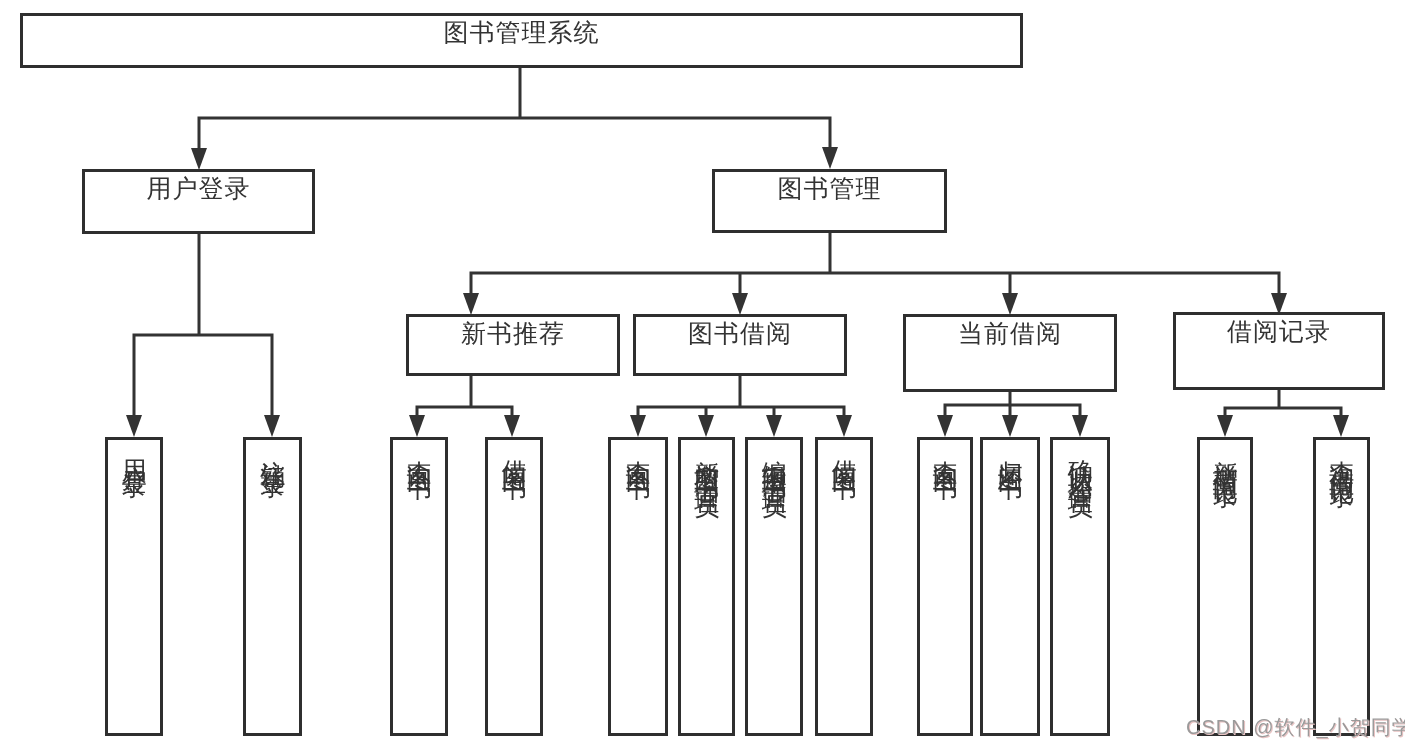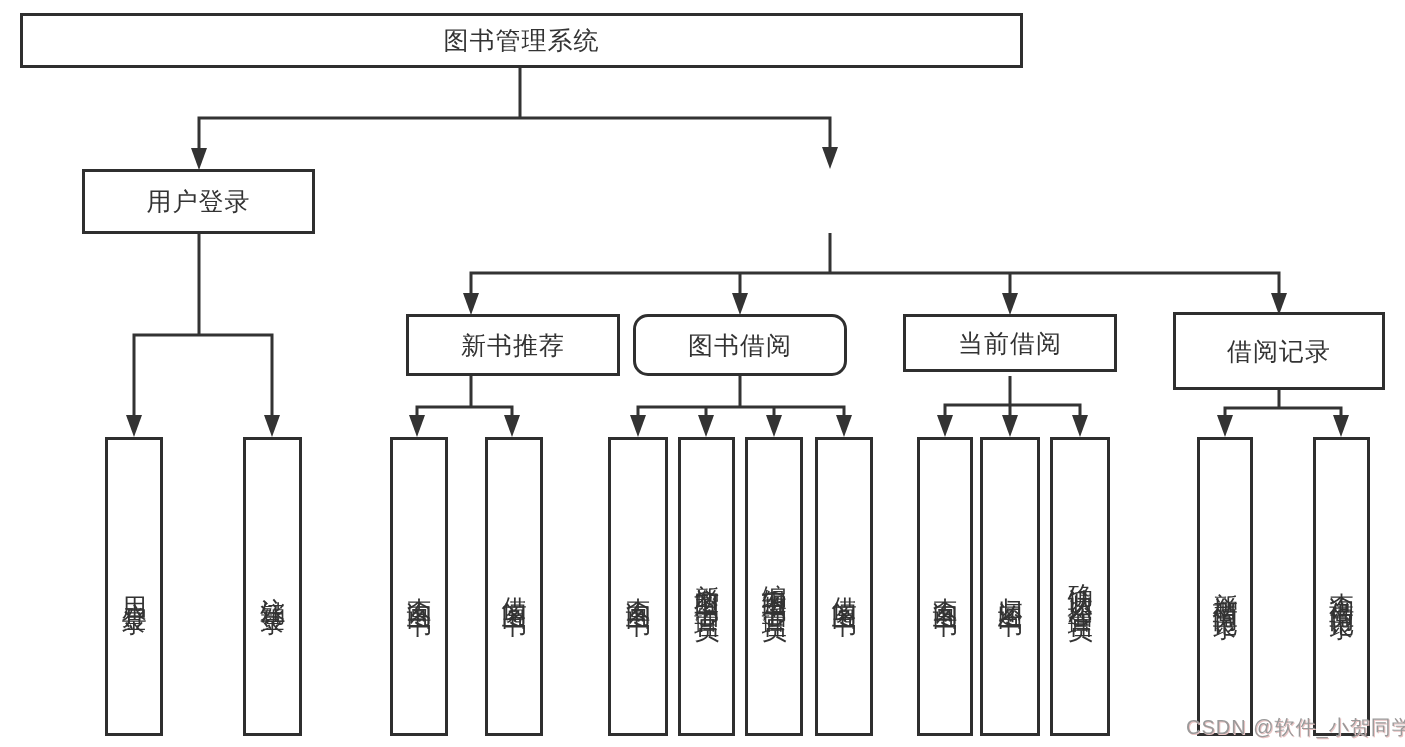--- a/index.html
+++ b/index.html
@@ -20,21 +20,21 @@
     left: 0;
     top: 0;
     z-index: 1;
   }
   .node {
     position: absolute;
     box-sizing: border-box;
     background: #ffffff;
     border: 3px solid #2f2f2f;
     display: flex;
-    align-items: center;
+    align-items: flex-start;
     justify-content: center;
     color: #333333;
     z-index: 2;
   }
   .h-node .label {
     font-size: 25px;
     letter-spacing: 1px;
     white-space: nowrap;
   }
   .v-node .label {
@@ -101,28 +101,31 @@
     </g>
   </svg>
 
   <div class="node h-node" style="left:20px; top:13px; width:1003px; height:55px;">
     <span class="label">图书管理系统</span>
   </div>
 
   <div class="node h-node" style="left:82px; top:169px; width:233px; height:65px;">
     <span class="label">用户登录</span>
   </div>
+  <div class="node h-node" style="left:712px; top:169px; width:235px; height:64px;">
+    <span class="label">图书管理</span>
+  </div>
 
   <div class="node h-node" style="left:364px; top:314px; width:214px; height:62px;margin-left:42px;">
     <span class="label">新书推荐</span>
   </div>
-  <div class="node h-node" style="left:633px; top:314px; width:214px; height:62px;border-radius:15px;">
+  <div class="node h-node" style="left:633px; top:314px; width:214px; height:62px;">
     <span class="label">图书借阅</span>
   </div>
-  <div class="node h-node" style="left:903px; top:314px; width:214px; height:58px;">
+  <div class="node h-node" style="left:903px; top:314px; width:214px; height:78px;">
     <span class="label">当前借阅</span>
   </div>
   <div class="node h-node" style="left:1173px; top:312px; width:212px; height:78px;">
     <span class="label">借阅记录</span>
   </div>
 
   <div class="node v-node" style="left:105px; top:437px; width:58px; height:299px;">
     <span class="label">用户登录</span>
   </div>
   <div class="node v-node" style="left:243px; top:437px; width:59px; height:299px;">

